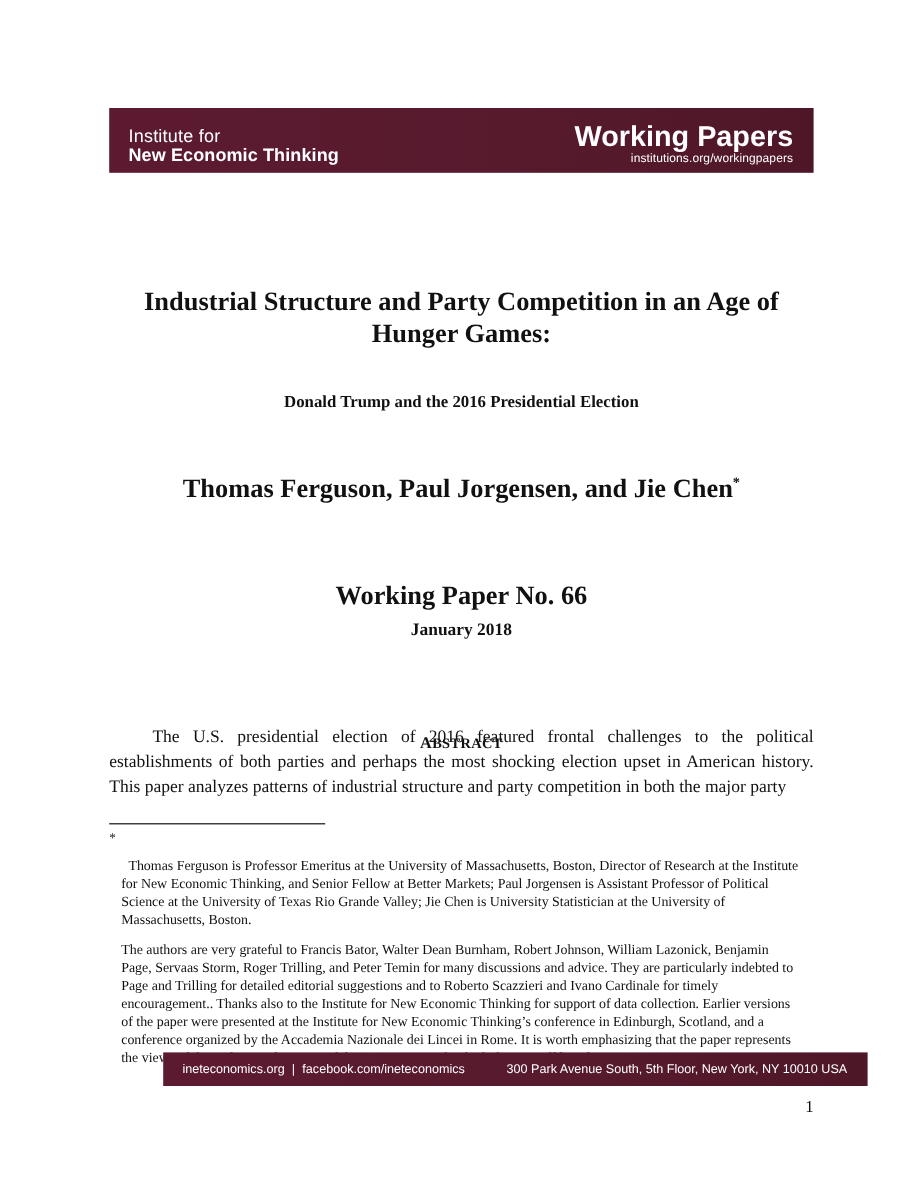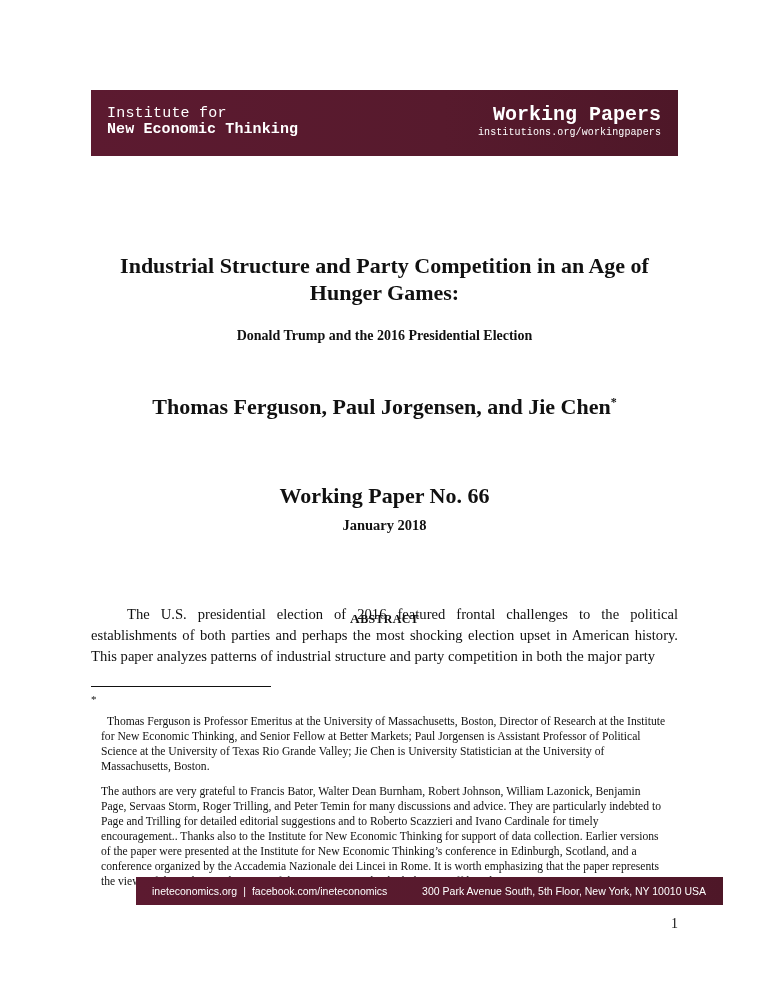--- a/index.html
+++ b/index.html
@@ -19,22 +19,21 @@
       position: absolute;
       left: 91px;
       width: 587px;
       background: linear-gradient(90deg, #5c1a30 0%, #571a2d 60%, #4e1728 100%);
       color: #ffffff;
       font-family: "Liberation Sans", "DejaVu Sans", sans-serif;
       box-sizing: border-box;
     }
     .top-banner {
       top: 90px;
-      height: 66px;
-      font-family: Liberation Mono, monospace;
+      height: 54px;
     }
     .top-banner .inst {
       position: absolute;
       left: 16px;
       top: 16px;
       line-height: 16px;
     }
     .top-banner .inst-line1 {
       font-size: 15px;
       font-weight: normal;
@@ -48,21 +47,21 @@
       letter-spacing: 0.1px;
     }
     .top-banner .wp {
       position: absolute;
       right: 17px;
       top: 14px;
       text-align: right;
     }
     .top-banner .wp-title {
       display: block;
-      font-size: 20px;
+      font-size: 24px;
       font-weight: bold;
       line-height: 22px;
     }
     .top-banner .wp-url {
       display: block;
       font-size: 10px;
       line-height: 13px;
       letter-spacing: 0.1px;
     }
     .bottom-banner {
@@ -86,21 +85,21 @@
       top: 0;
     }
     .center {
       position: absolute;
       left: 91px;
       width: 587px;
       text-align: center;
       font-weight: bold;
     }
     .title {
-      top: 252px;
+      top: 237px;
       font-size: 22px;
       line-height: 27px;
     }
     .subtitle {
       top: 322px;
       font-size: 14px;
       line-height: 27px;
     }
     .authors {
       top: 393px;

